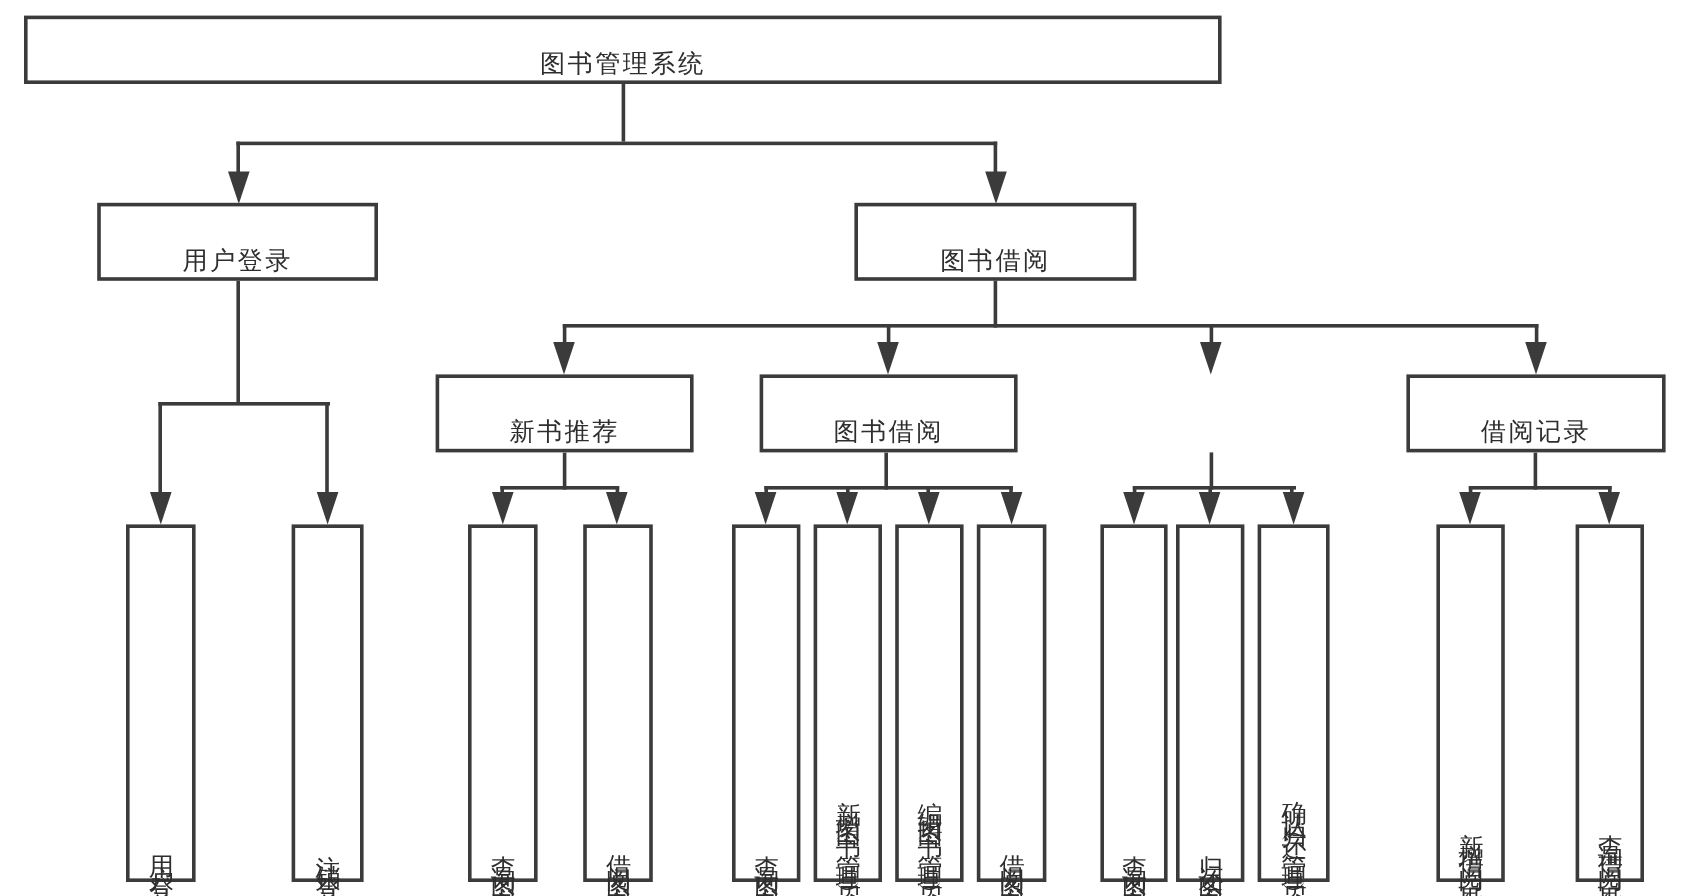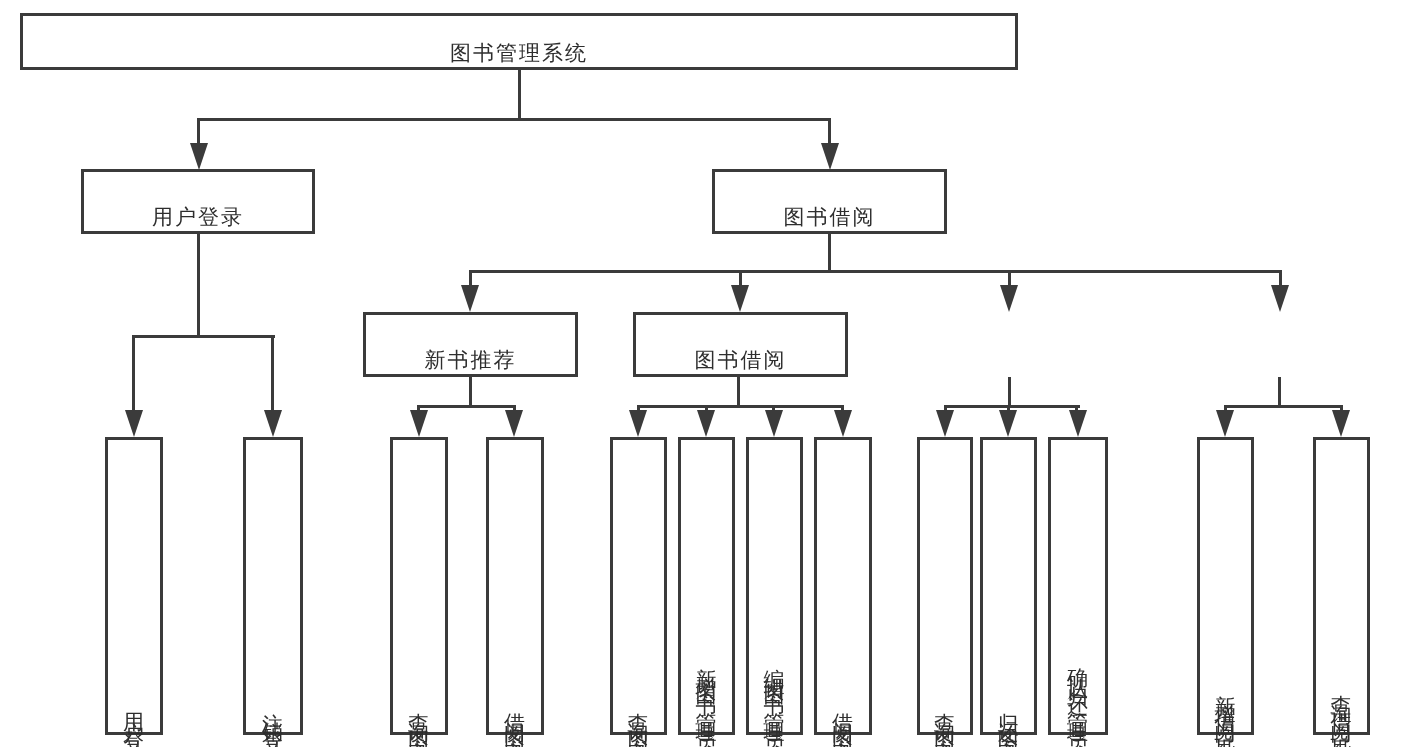--- a/index.html
+++ b/index.html
@@ -106,20 +106,23 @@
   <div class="arrow" style="left:731px;top:285px"></div>
   <div class="arrow" style="left:1000px;top:285px"></div>
   <div class="arrow" style="left:1271px;top:285px"></div>
 
   <div class="box" style="left:633px;top:312px;width:215px;height:65px">
     <span class="hlabel">图书借阅</span>
   </div>
   <div class="box" style="left:363px;top:312px;width:215px;height:65px">
     <span class="hlabel">新书推荐</span>
   </div>
+  <div class="box" style="left:1172px;top:312px;width:216px;height:65px">
+    <span class="hlabel">借阅记录</span>
+  </div>
 
   <div class="vline" style="left:469px;top:377px;height:31px"></div>
   <div class="hline" style="left:417px;top:405px;width:99px"></div>
   <div class="vline" style="left:417px;top:405px;height:8px"></div>
   <div class="vline" style="left:513px;top:405px;height:8px"></div>
   <div class="arrow" style="left:410px;top:410px"></div>
   <div class="arrow" style="left:505px;top:410px"></div>
 
   <div class="vline" style="left:737px;top:377px;height:31px"></div>
   <div class="hline" style="left:637px;top:405px;width:207px"></div>

